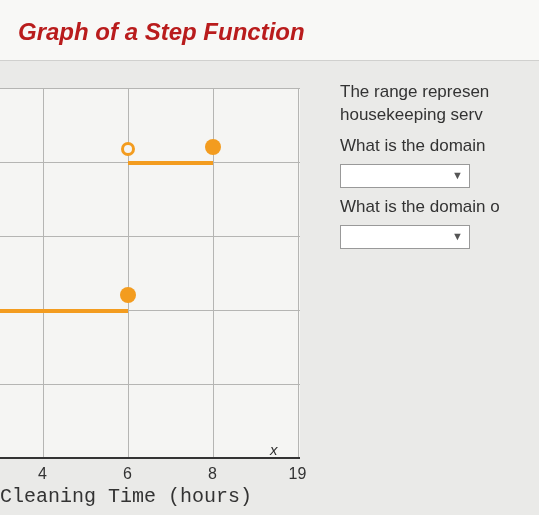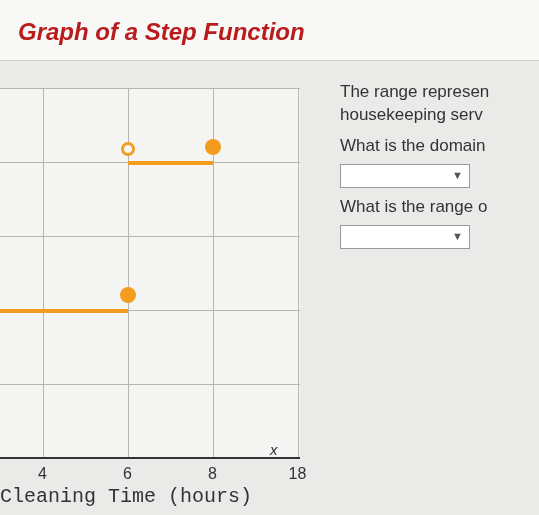--- a/index.html
+++ b/index.html
@@ -160,31 +160,31 @@
       <div class="segment" style="left:127.5px; width:85px; bottom:294px"></div>
       <div class="point-open" style="left:127.5px; bottom:296px"></div>
       <div class="point-closed" style="left:212.5px; bottom:296px"></div>
 
       <div class="axis-x"></div>
     </div>
 
     <div class="tick-label" style="left:42.5px; top:386px">4</div>
     <div class="tick-label" style="left:127.5px; top:386px">6</div>
     <div class="tick-label" style="left:212.5px; top:386px">8</div>
-    <div class="tick-label" style="left:297.5px; top:386px">18</div>
+    <div class="tick-label" style="left:297.5px; top:386px">19</div>
     <div class="axis-var" style="left:270px; top:362px">x</div>
     <div class="xlabel" style="left:0px; top:406px">Cleaning Time (hours)</div>
   </div>
 
   <div class="right-panel">
     <div>The range represen</div>
     <div>housekeeping serv</div>
     <div class="question">What is the domain</div>
     <div class="dropdown">
       <span class="chev">▼</span>
     </div>
-    <div class="question">What is the range o</div>
+    <div class="question">What is the domain o</div>
     <div class="dropdown">
       <span class="chev">▼</span>
     </div>
   </div>
 
 </div>
 
 </body></html>

